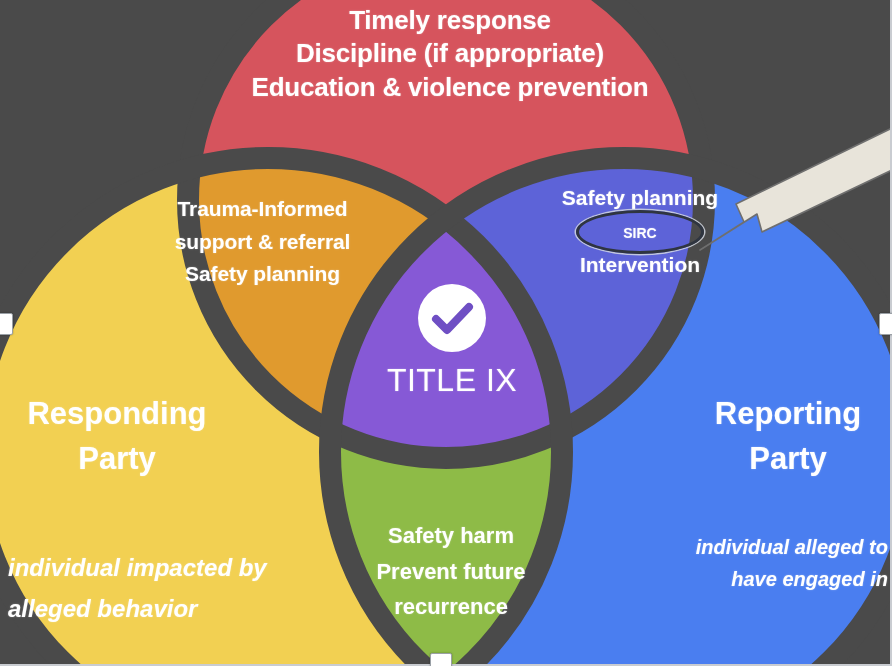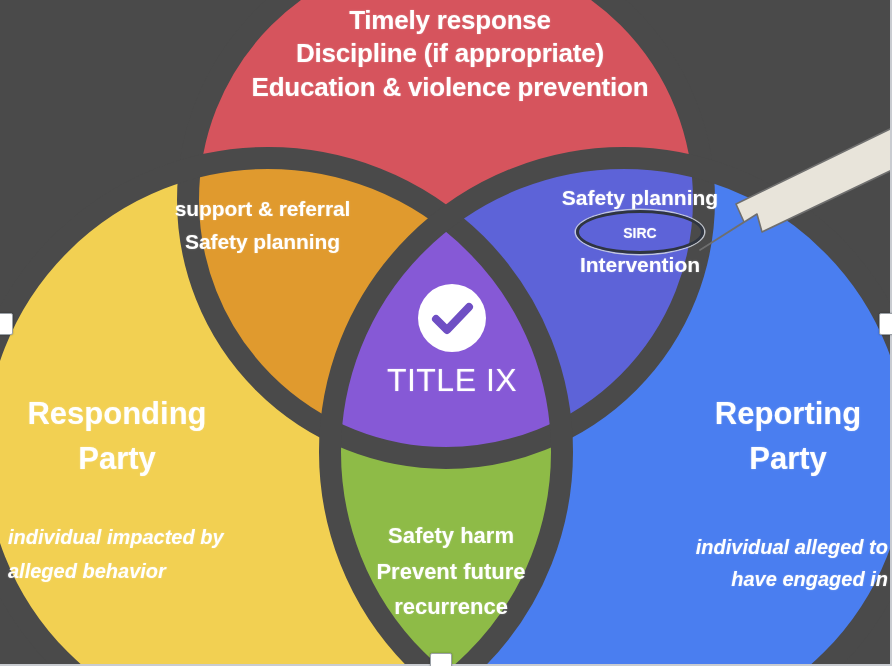--- a/index.html
+++ b/index.html
@@ -118,23 +118,23 @@
   #label-yellow-title {
     left: 12px;
     top: 392px;
     width: 210px;
     font-size: 31px;
     font-weight: bold;
     line-height: 1.45;
   }
   #label-yellow-sub {
     left: 8px;
-    top: 520px;
+    top: 548px;
     width: 280px;
-    font-size: 20px;
+    font-size: 24px;
     font-weight: bold;
     font-style: italic;
     line-height: 1.7;
     text-align: left;
   }
   
   #label-blue-title {
     left: 688px;
     top: 392px;
     width: 200px;
@@ -250,20 +250,21 @@
     </g>
   </svg>
 
   <div class="lbl" id="label-top">
     <div>Timely response</div>
     <div>Discipline (if appropriate)</div>
     <div>Education &amp; violence prevention</div>
   </div>
 
   <div class="lbl" id="label-orange">
+    <div>Trauma-Informed</div>
     <div>support &amp; referral</div>
     <div>Safety planning</div>
   </div>
 
   <div class="lbl" id="label-indigo">
     <div>Safety planning</div>
     <div class="sirc-wrap">
       <span class="sirc-ellipse"></span>
       <span class="sirc-text">SIRC</span>
     </div>

